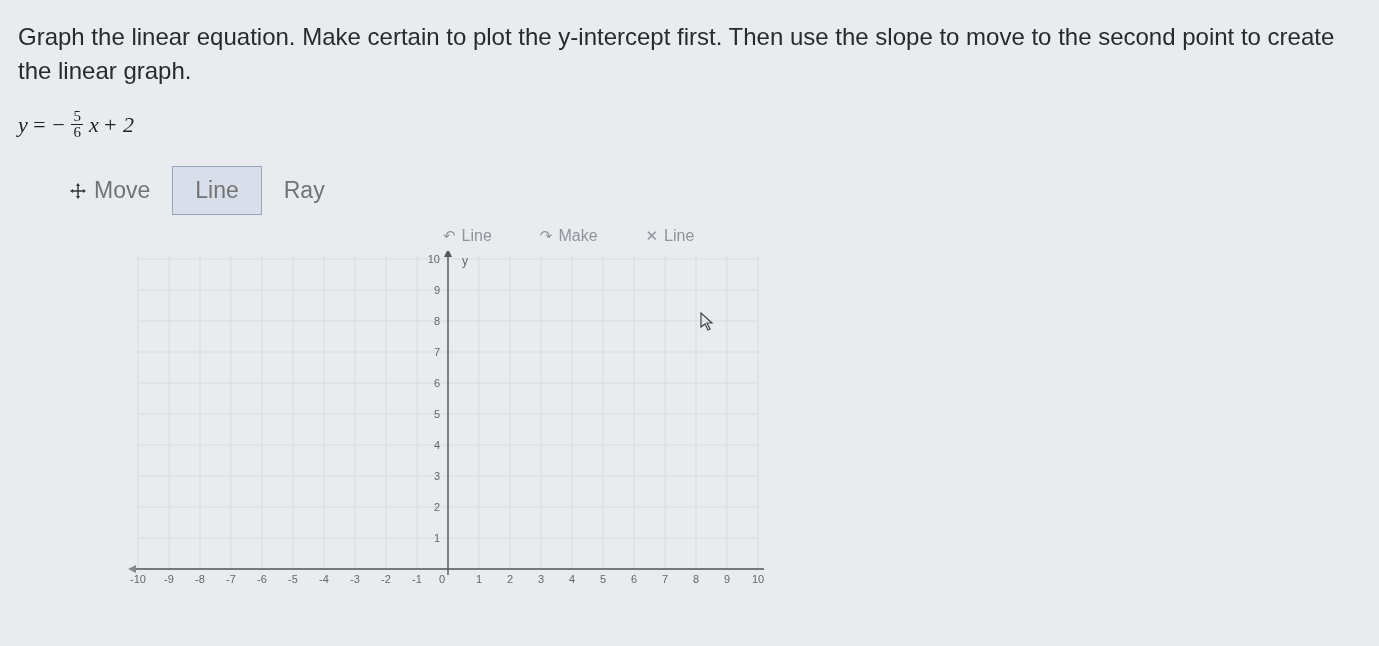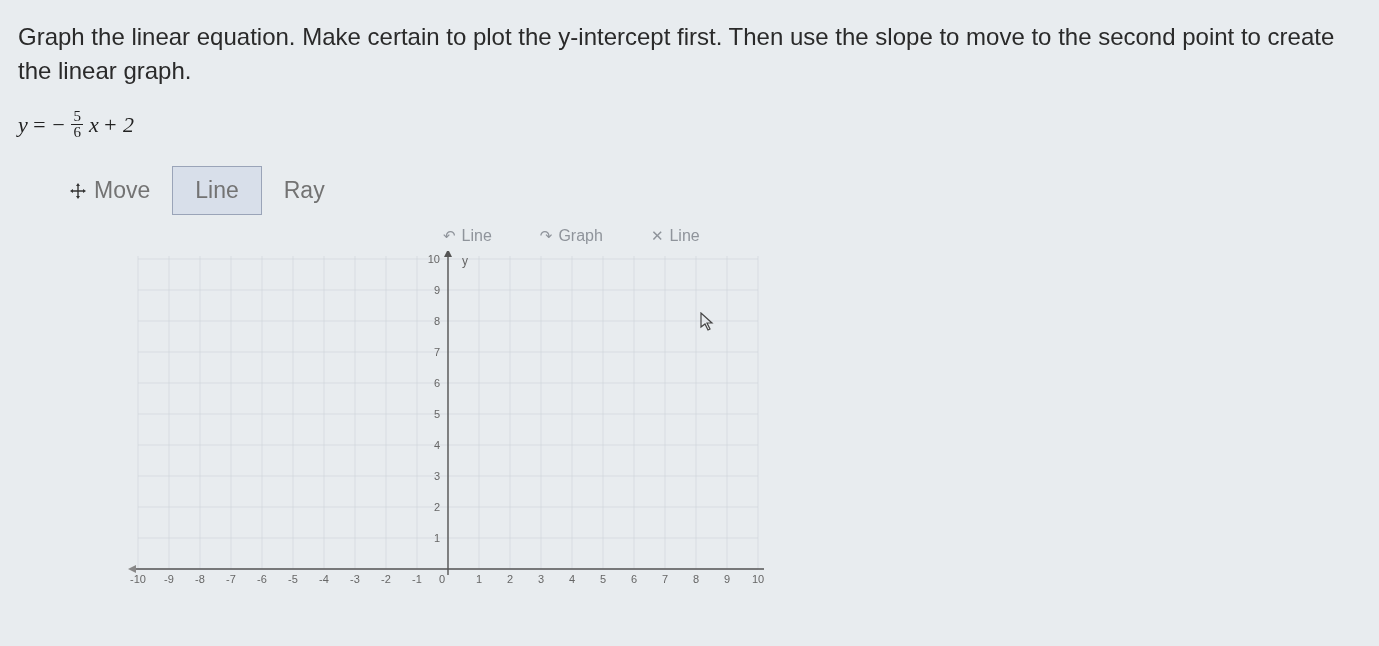--- a/index.html
+++ b/index.html
@@ -129,21 +129,21 @@
   <button class="tool-btn">Ray</button>
 </div>
 
 <div class="action-bar">
   <div class="action-btn">
     <span class="action-arrow">↶</span>
     <span>Line</span>
   </div>
   <div class="action-btn">
     <span class="action-arrow">↷</span>
-    <span>Graph</span>
+    <span>Make</span>
   </div>
   <div class="action-btn">
     <span class="action-arrow">✕</span>
     <span>Line</span>
   </div>
 </div>
 
 <div class="chart-wrap">
   <svg id="chart-svg" width="640" height="340">
       <line x1="10" y1="5" x2="10" y2="318" stroke="#cfd4d9" stroke-width="0.6"></line>

